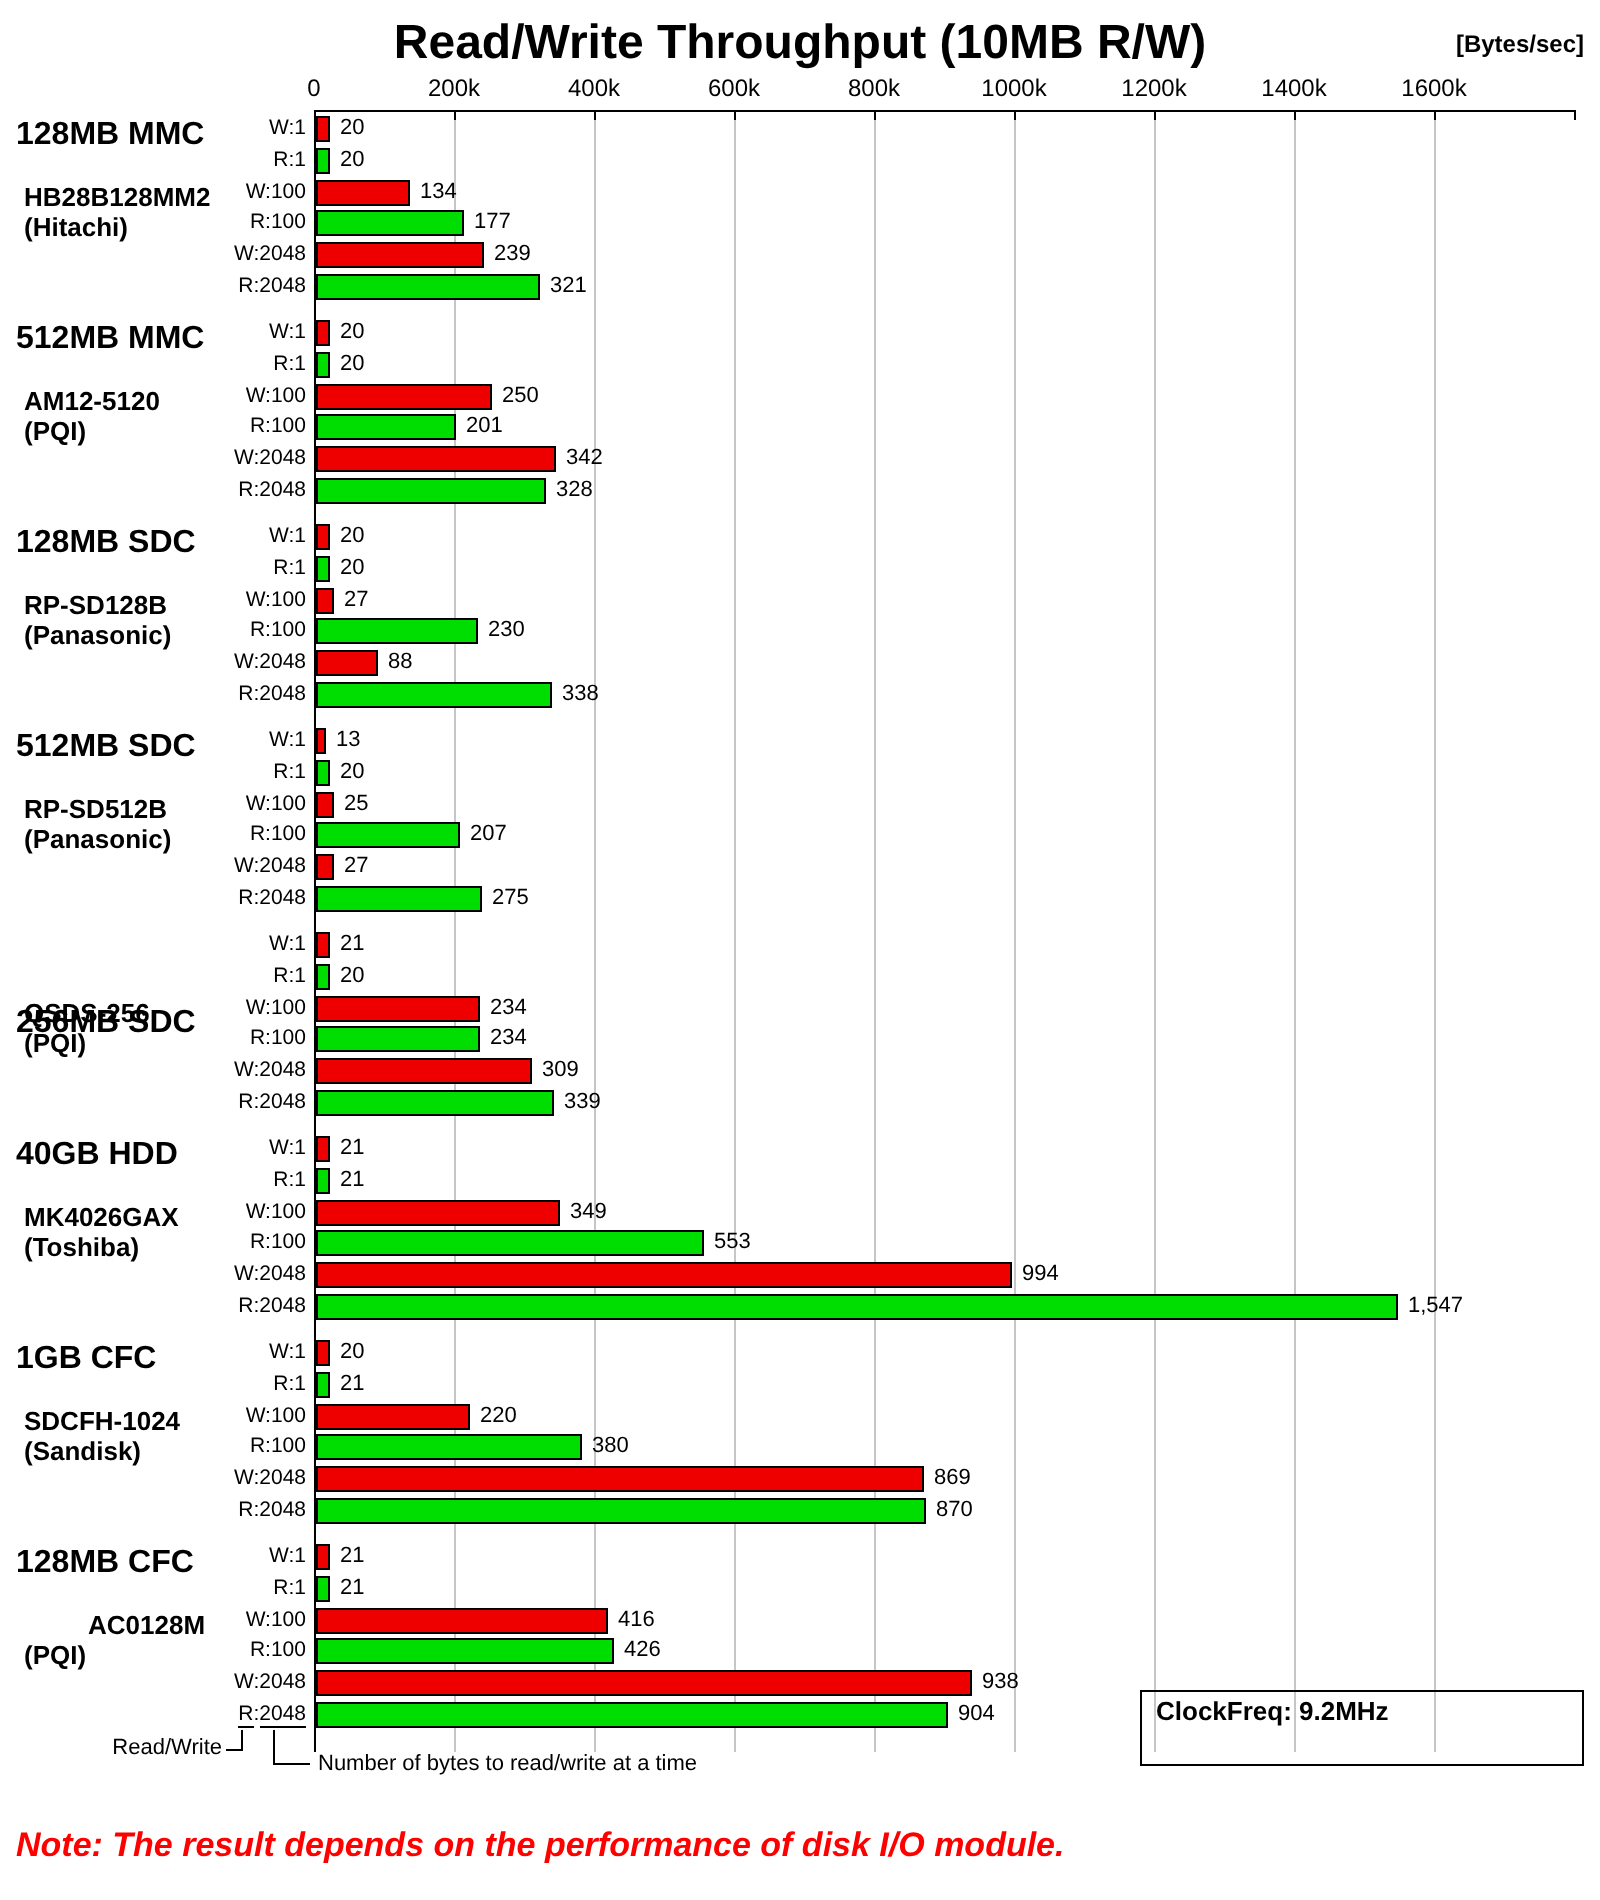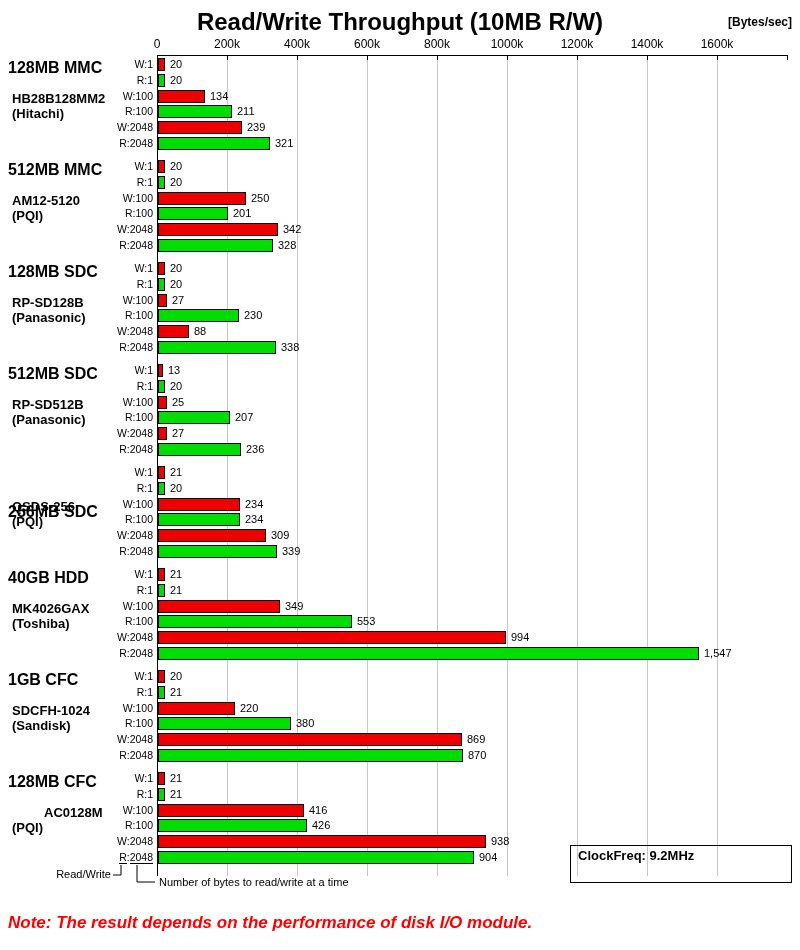--- a/index.html
+++ b/index.html
@@ -74,21 +74,21 @@
       <div class="bar" style="top: 58px; left: 158px; width: 7px; background: rgb(238, 0, 0);"></div>
       <div class="val-label" style="top: 58px; left: 170px;">20</div>
       <div class="row-label" style="top: 74px;">R:1</div>
       <div class="bar" style="top: 74px; left: 158px; width: 7px; background: rgb(0, 221, 0);"></div>
       <div class="val-label" style="top: 74px; left: 170px;">20</div>
       <div class="row-label" style="top: 90px;">W:100</div>
       <div class="bar" style="top: 90px; left: 158px; width: 47px; background: rgb(238, 0, 0);"></div>
       <div class="val-label" style="top: 90px; left: 210px;">134</div>
       <div class="row-label" style="top: 105px;">R:100</div>
       <div class="bar" style="top: 105px; left: 158px; width: 74px; background: rgb(0, 221, 0);"></div>
-      <div class="val-label" style="top: 105px; left: 237px;">211</div>
+      <div class="val-label" style="top: 105px; left: 237px;">177</div>
       <div class="row-label" style="top: 121px;">W:2048</div>
       <div class="bar" style="top: 121px; left: 158px; width: 84px; background: rgb(238, 0, 0);"></div>
       <div class="val-label" style="top: 121px; left: 247px;">239</div>
       <div class="row-label" style="top: 137px;">R:2048</div>
       <div class="bar" style="top: 137px; left: 158px; width: 112px; background: rgb(0, 221, 0);"></div>
       <div class="val-label" style="top: 137px; left: 275px;">321</div>
       <div class="row-label" style="top: 160px;">W:1</div>
       <div class="bar" style="top: 160px; left: 158px; width: 7px; background: rgb(238, 0, 0);"></div>
       <div class="val-label" style="top: 160px; left: 170px;">20</div>
       <div class="row-label" style="top: 176px;">R:1</div>
@@ -134,21 +134,21 @@
       <div class="bar" style="top: 396px; left: 158px; width: 9px; background: rgb(238, 0, 0);"></div>
       <div class="val-label" style="top: 396px; left: 172px;">25</div>
       <div class="row-label" style="top: 411px;">R:100</div>
       <div class="bar" style="top: 411px; left: 158px; width: 72px; background: rgb(0, 221, 0);"></div>
       <div class="val-label" style="top: 411px; left: 235px;">207</div>
       <div class="row-label" style="top: 427px;">W:2048</div>
       <div class="bar" style="top: 427px; left: 158px; width: 9px; background: rgb(238, 0, 0);"></div>
       <div class="val-label" style="top: 427px; left: 172px;">27</div>
       <div class="row-label" style="top: 443px;">R:2048</div>
       <div class="bar" style="top: 443px; left: 158px; width: 83px; background: rgb(0, 221, 0);"></div>
-      <div class="val-label" style="top: 443px; left: 246px;">236</div>
+      <div class="val-label" style="top: 443px; left: 246px;">275</div>
       <div class="row-label" style="top: 466px;">W:1</div>
       <div class="bar" style="top: 466px; left: 158px; width: 7px; background: rgb(238, 0, 0);"></div>
       <div class="val-label" style="top: 466px; left: 170px;">21</div>
       <div class="row-label" style="top: 482px;">R:1</div>
       <div class="bar" style="top: 482px; left: 158px; width: 7px; background: rgb(0, 221, 0);"></div>
       <div class="val-label" style="top: 482px; left: 170px;">20</div>
       <div class="row-label" style="top: 498px;">W:100</div>
       <div class="bar" style="top: 498px; left: 158px; width: 82px; background: rgb(238, 0, 0);"></div>
       <div class="val-label" style="top: 498px; left: 245px;">234</div>
       <div class="row-label" style="top: 513px;">R:100</div>

